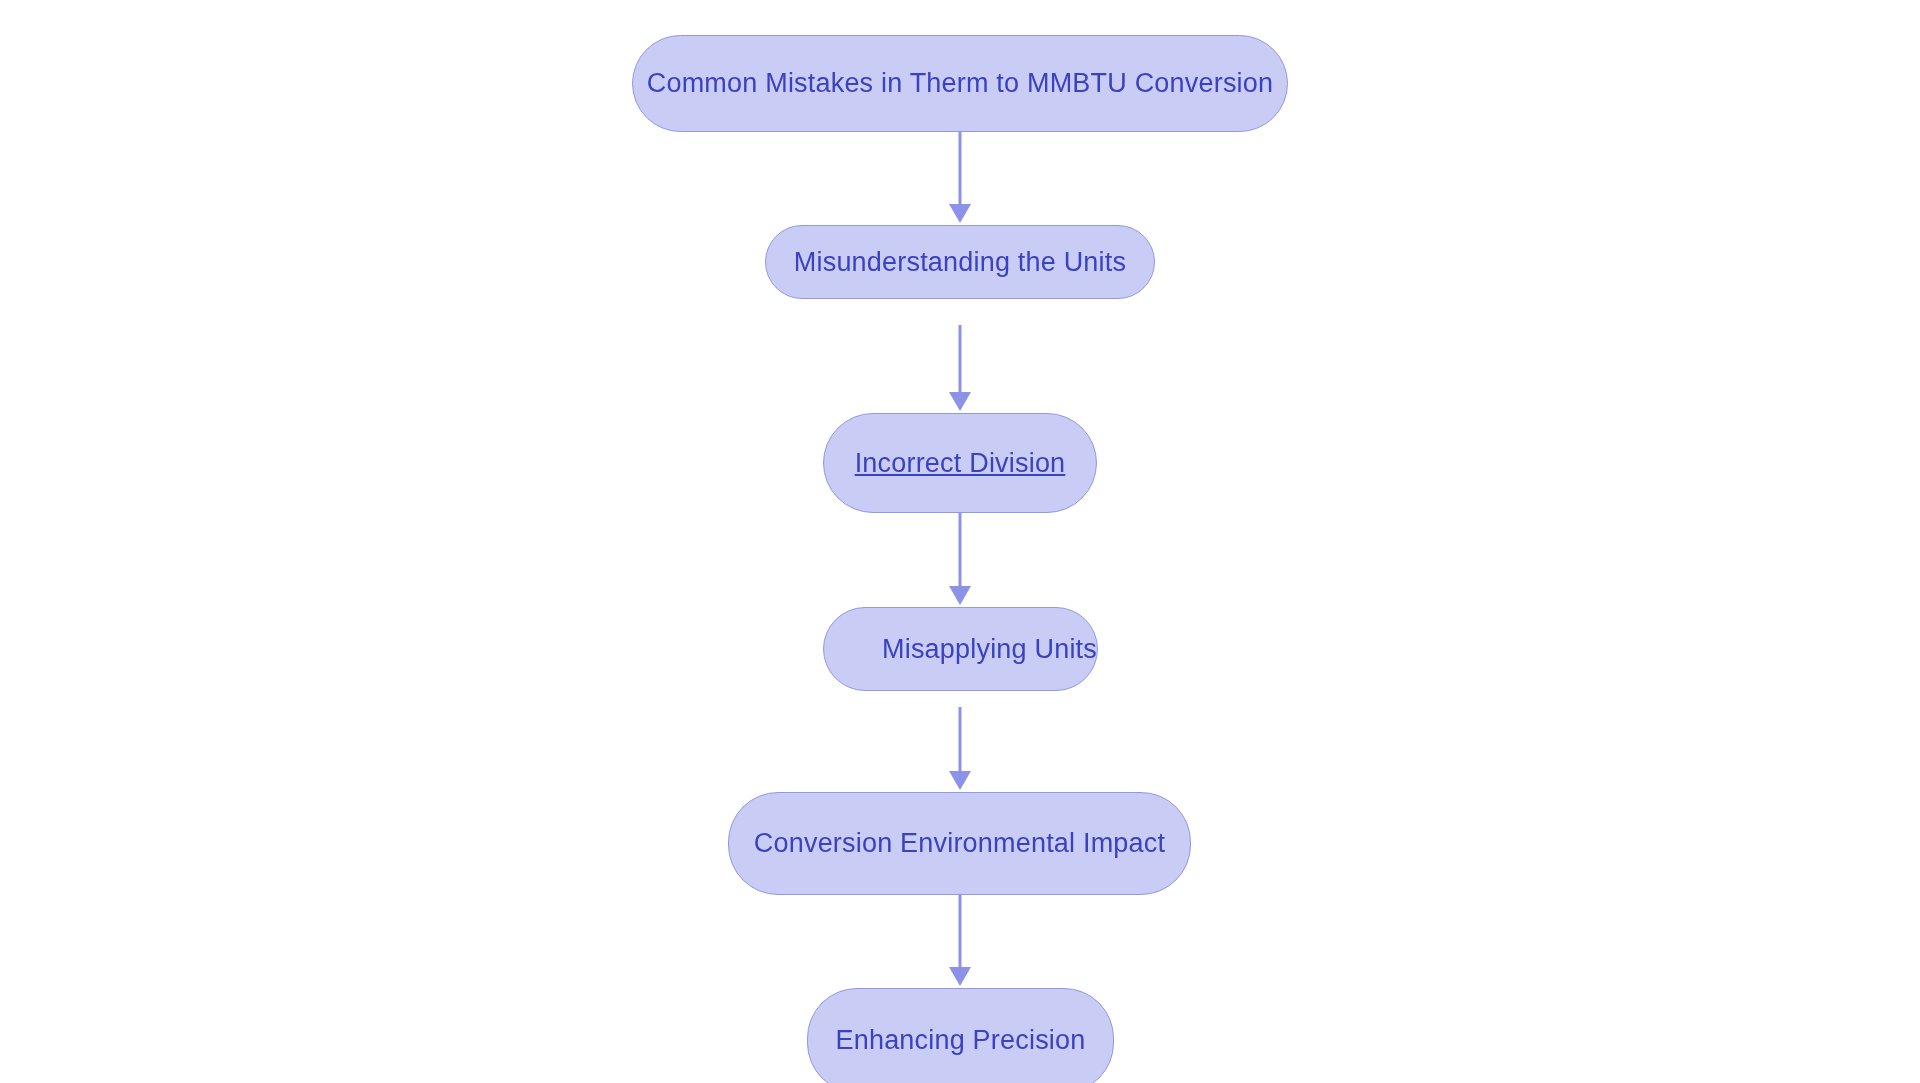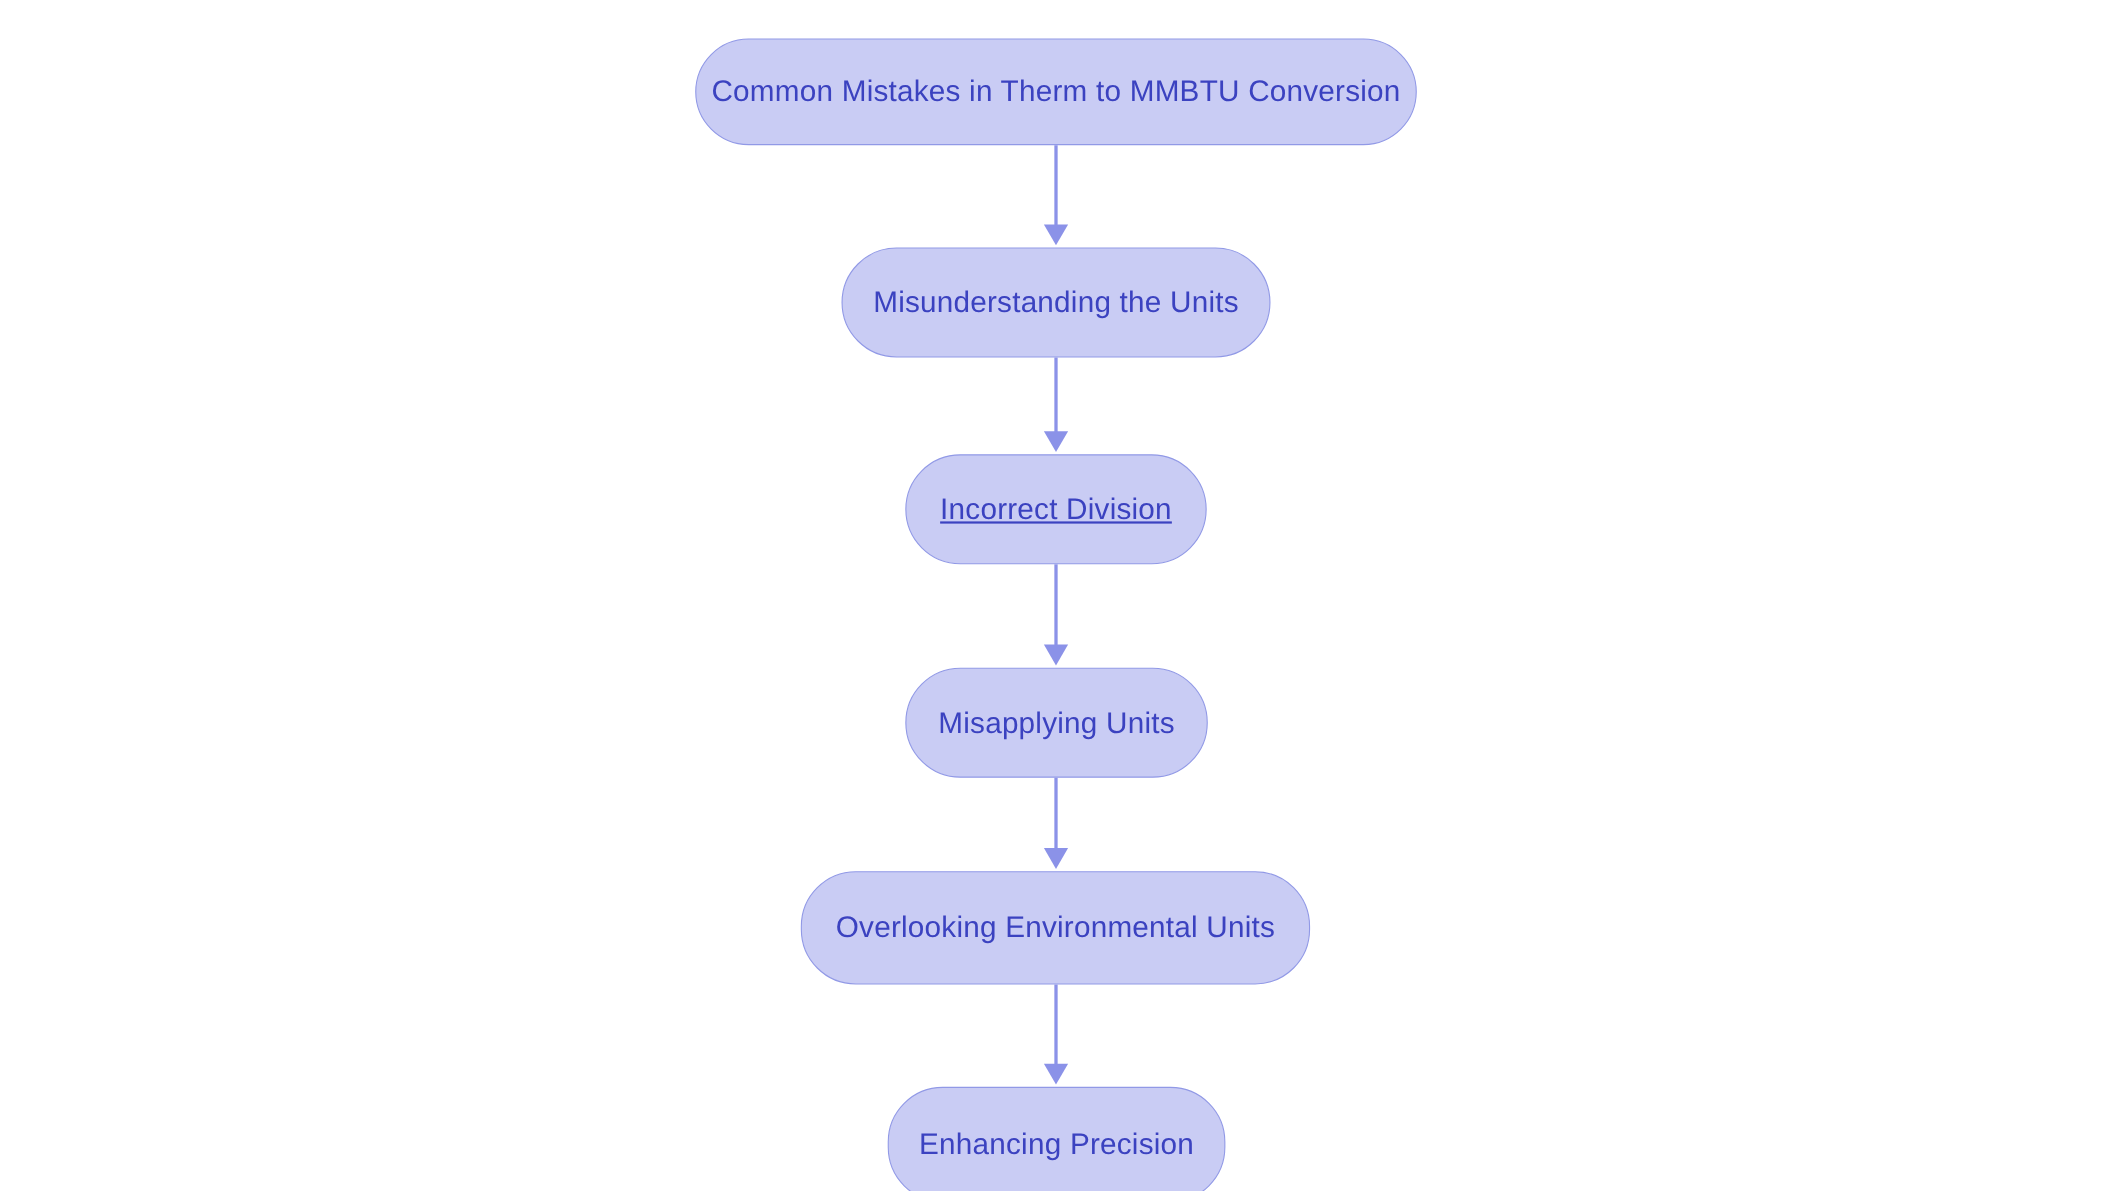--- a/index.html
+++ b/index.html
@@ -77,33 +77,33 @@
     <g>
       <line x1="960" y1="875" x2="960" y2="948"></line>
       <polygon points="949,947 971,947 960,966"></polygon>
     </g>
   </svg>
 
   <div class="node" style="left:632px; top:15px; width:656px; height:97px;">
     <span>Common Mistakes in Therm to MMBTU Conversion</span>
   </div>
 
-  <div class="node" style="left:765px; top:205px; width:390px; height:100px;text-align:center;">
+  <div class="node" style="left:765px; top:205px; width:390px; height:74px;text-align:center;">
     <span>Misunderstanding the Units</span>
   </div>
 
   <div class="node" style="left:823px; top:393px; width:274px; height:100px;text-decoration:underline;">
     <span>Incorrect Division</span>
   </div>
 
-  <div class="node" style="left:823px; top:587px; width:275px; height:100px;">
+  <div class="node" style="left:823px; top:587px; width:275px; height:84px;justify-content:flex-end;">
     <span>Misapplying Units</span>
   </div>
 
   <div class="node" style="left:728px; top:772px; width:463px; height:103px;">
-    <span>Overlooking Environmental Units</span>
+    <span>Conversion Environmental Impact</span>
   </div>
 
   <div class="node" style="left:807px; top:968px; width:307px; height:105px;">
     <span>Enhancing Precision</span>
   </div>
 
 </div>
 
 </body></html>

